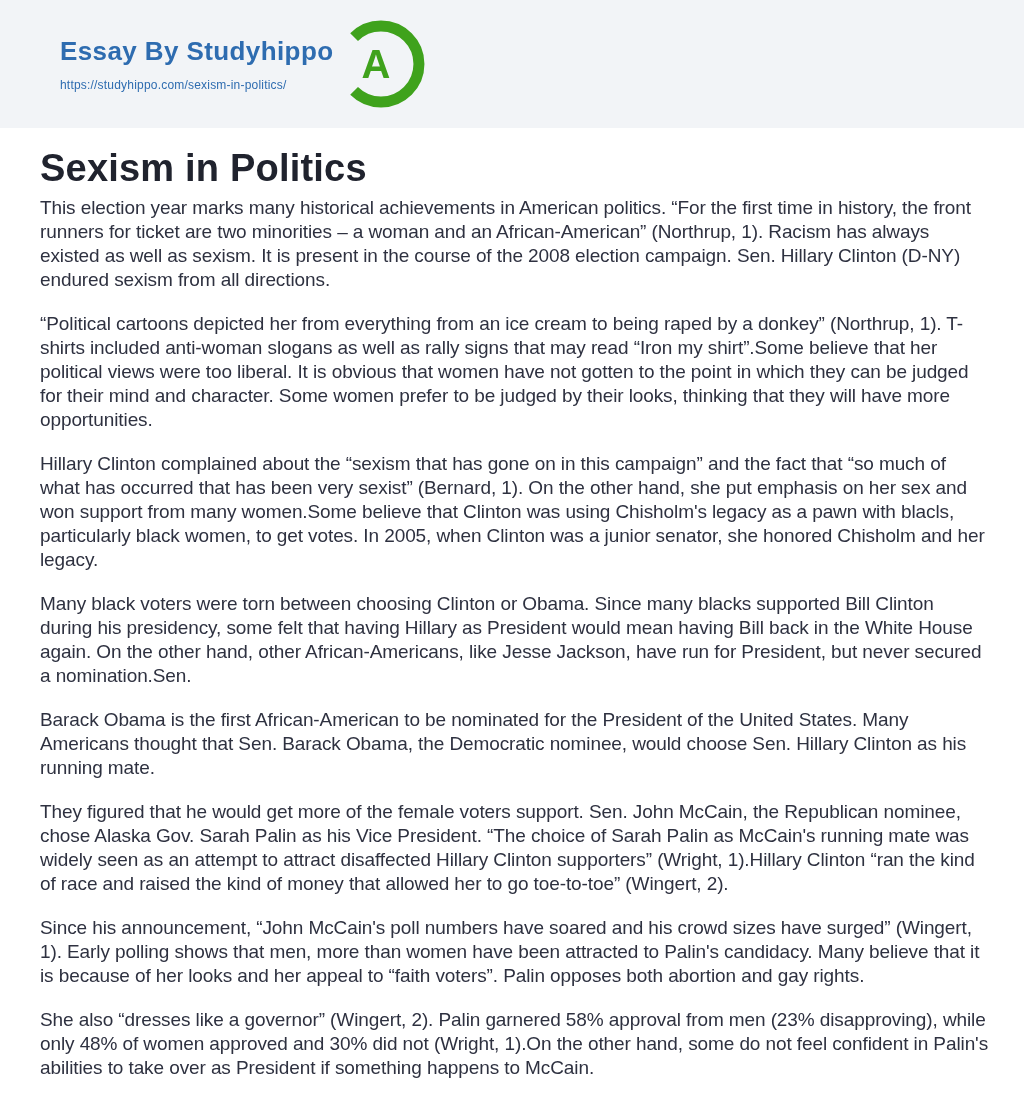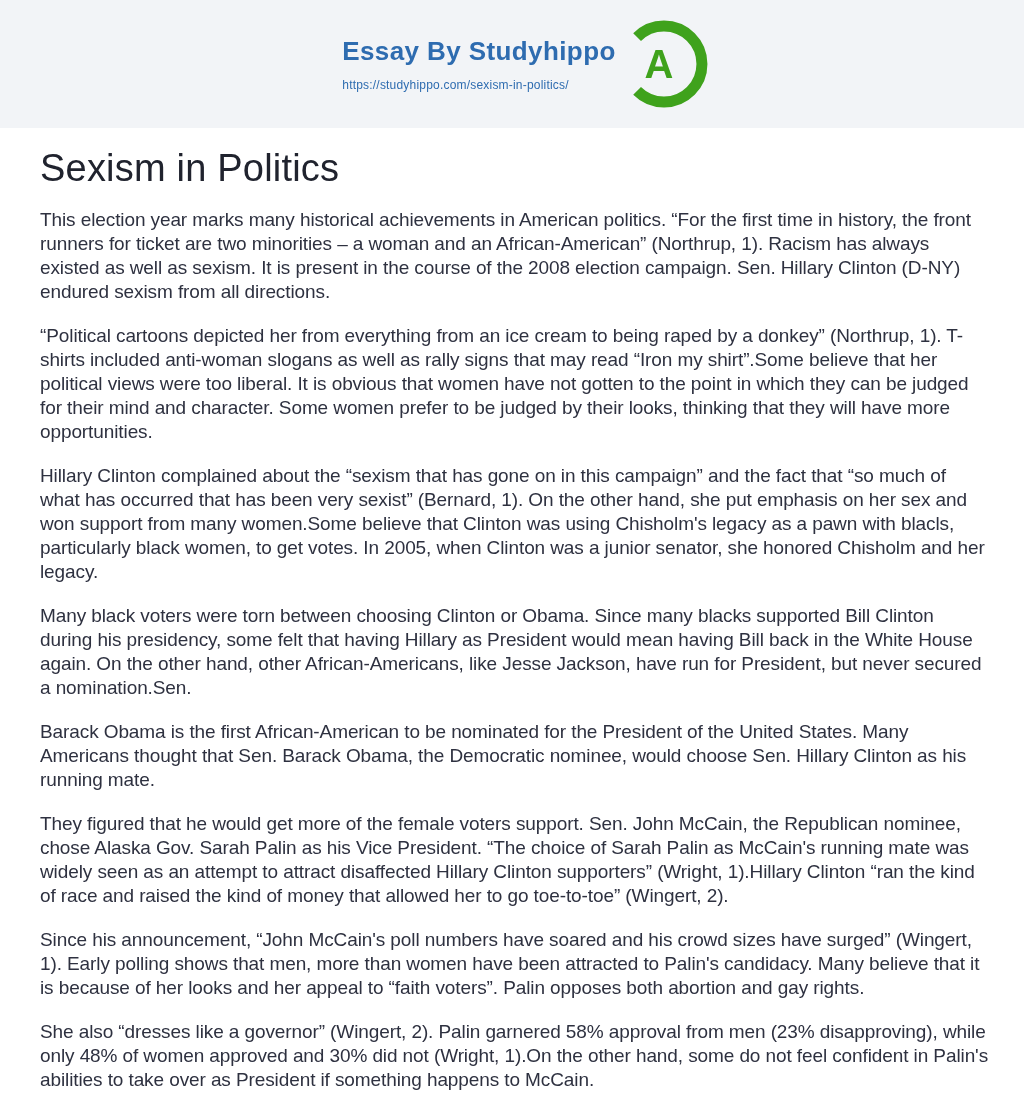--- a/index.html
+++ b/index.html
@@ -11,21 +11,21 @@
   body {
     width: 1024px;
     min-height: 1107px;
     box-sizing: border-box;
   }
   .page-header {
     background: #f2f4f7;
     height: 128px;
     display: flex;
     align-items: center;
-    justify-content: center;
+    justify-content: flex-start;
     padding: 0 30px 0 60px;
     box-sizing: border-box;
   }
   .site-title {
     color: #2e6cb0;
     font-size: 26px;
     font-weight: bold;
     letter-spacing: 0.4px;
     margin: 0 0 11px 0;
   }
@@ -39,24 +39,24 @@
     width: 96px;
     height: 96px;
     flex: 0 0 auto;
   }
   main {
     padding: 18px 34px 0 40px;
     box-sizing: border-box;
   }
   .article-title {
     font-size: 38px;
-    font-weight: normal;
+    font-weight: bold;
     color: #20232e;
     letter-spacing: 0.2px;
-    margin: 0 0 16px 0;
+    margin: 0 0 4px 0;
     line-height: 1.2;
   }
   .article-body p {
     font-size: 19px;
     line-height: 24px;
     letter-spacing: -0.1px;
     color: #2e3140;
     margin: 0 0 20px 0;
     max-width: 950px;
   }

